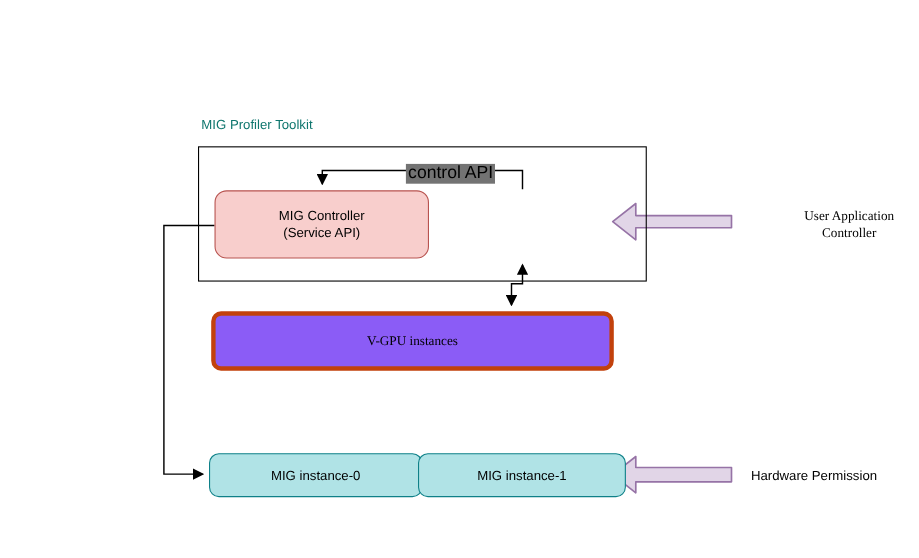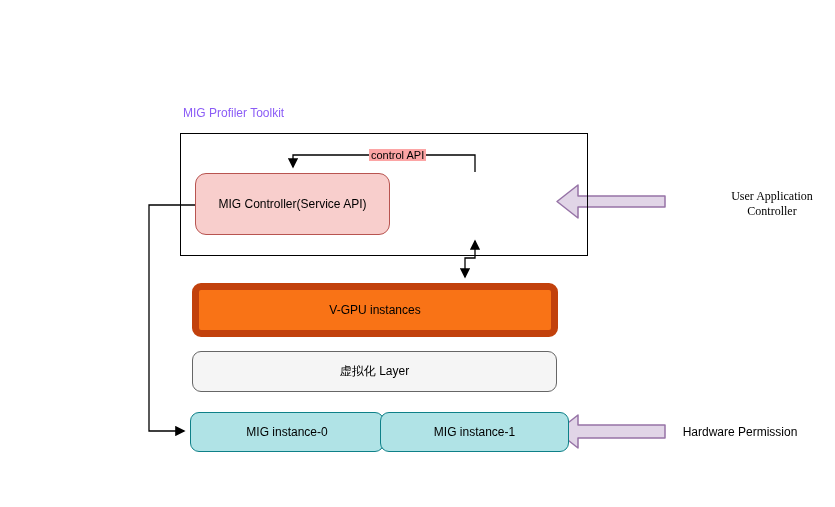--- a/index.html
+++ b/index.html
@@ -15,34 +15,34 @@
     background: #ffffff;
     overflow: hidden;
     color: #000000;
     font-size: 12px;
   }
   .abs { position: absolute; }
   .title {
     left: 183px;
     top: 106px;
     font-size: 12px;
-    color: #8b5cf6;
+    color: #0f766e;
     white-space: nowrap;
   }
   .outer-box {
     left: 180px;
     top: 133px;
     width: 406px;
     height: 121px;
     border: 1px solid #000000;
     background: transparent;
   }
   .node {
     display: flex;
-    flex-direction: row;
+    flex-direction: column;
     align-items: center;
     justify-content: center;
     text-align: center;
     line-height: 15px;
     box-sizing: border-box;
     font-size: 12px;
   }
   .node-controller {
     left: 195px; top: 173px; width: 195px; height: 62px;
     background: #f8cecc;
@@ -50,23 +50,24 @@
     border-radius: 11px;
   }
   .node-profiler {
     left: 395px; top: 173px; width: 160px; height: 62px;
     background: #d5e8d4;
     border: 1px solid #82b366;
     border-radius: 11px;
   }
   .node-vgpu {
     left: 192px; top: 283px; width: 366px; height: 54px;
-    background: #f97316;
-    border: 7px solid #c2410c;
+    background: #8b5cf6;
+    border: 4px solid #c2410c;
     border-radius: 9px;
+    font-family: Liberation Serif, serif;
   }
   .node-virt {
     left: 192px; top: 351px; width: 365px; height: 41px;
     background: #f5f5f5;
     border: 1px solid #666666;
     border-radius: 9px;
   }
   .node-mig0 {
     left: 190px; top: 412px; width: 194px; height: 40px;
     background: #b0e3e6;
@@ -82,23 +83,23 @@
   }
   .connector-layer {
     left: 0; top: 0;
     width: 835px;
     height: 507px;
     pointer-events: none;
   }
   .edge-label {
     left: 369px;
     top: 149px;
-    background: #fca5a5;
+    background: #737373;
     padding: 0 2px;
-    font-size: 11px;
+    font-size: 16px;
     white-space: nowrap;
   }
   .annotation {
     text-align: center;
     line-height: 15px;
     font-size: 12px;
     color: #000000;
   }
   .annotation-user {
     left: 697px; top: 189px; width: 150px; font-family: Liberation Serif, serif;
@@ -136,23 +137,20 @@
   <div class="abs node node-controller">
     <span>MIG Controller</span>
     <span>(Service API)</span>
   </div>
 
 
   <div class="abs node node-vgpu">
     <span>V-GPU instances</span>
   </div>
 
-  <div class="abs node node-virt">
-    <span>虚拟化 Layer</span>
-  </div>
 
   <div class="abs node node-mig0">
     <span>MIG instance-0</span>
   </div>
 
   <div class="abs node node-mig1">
     <span>MIG instance-1</span>
   </div>
 
   <div class="abs edge-label">control API</div>

